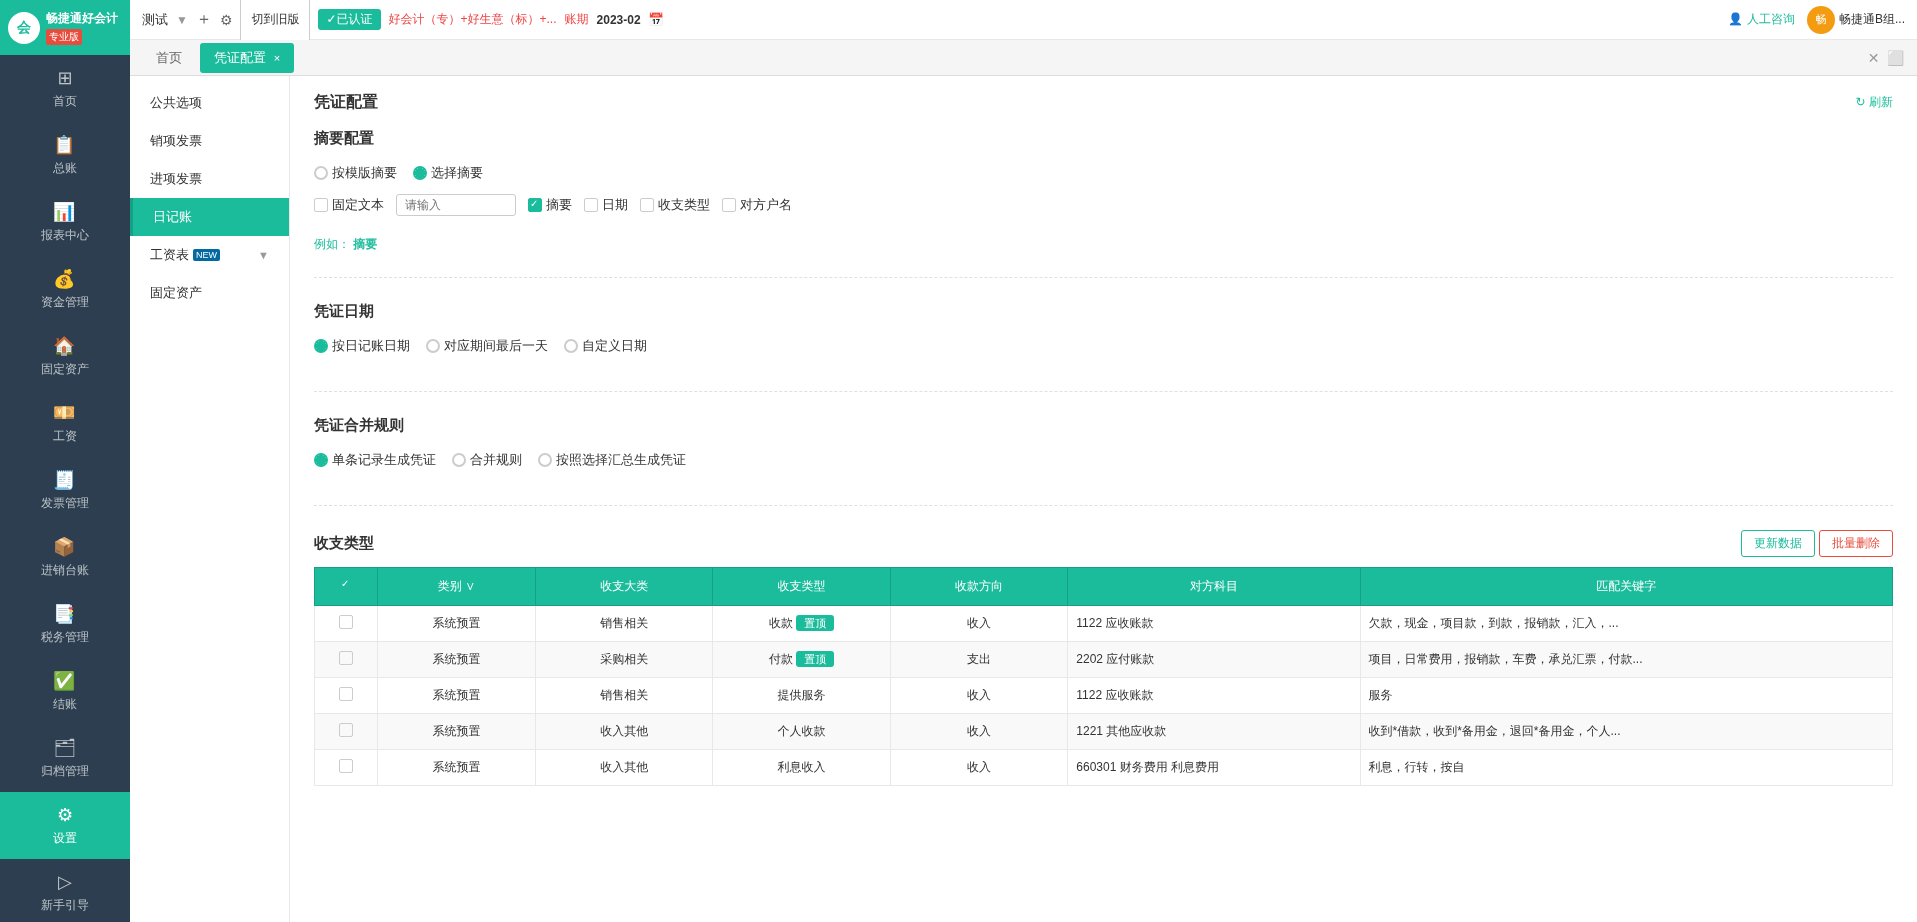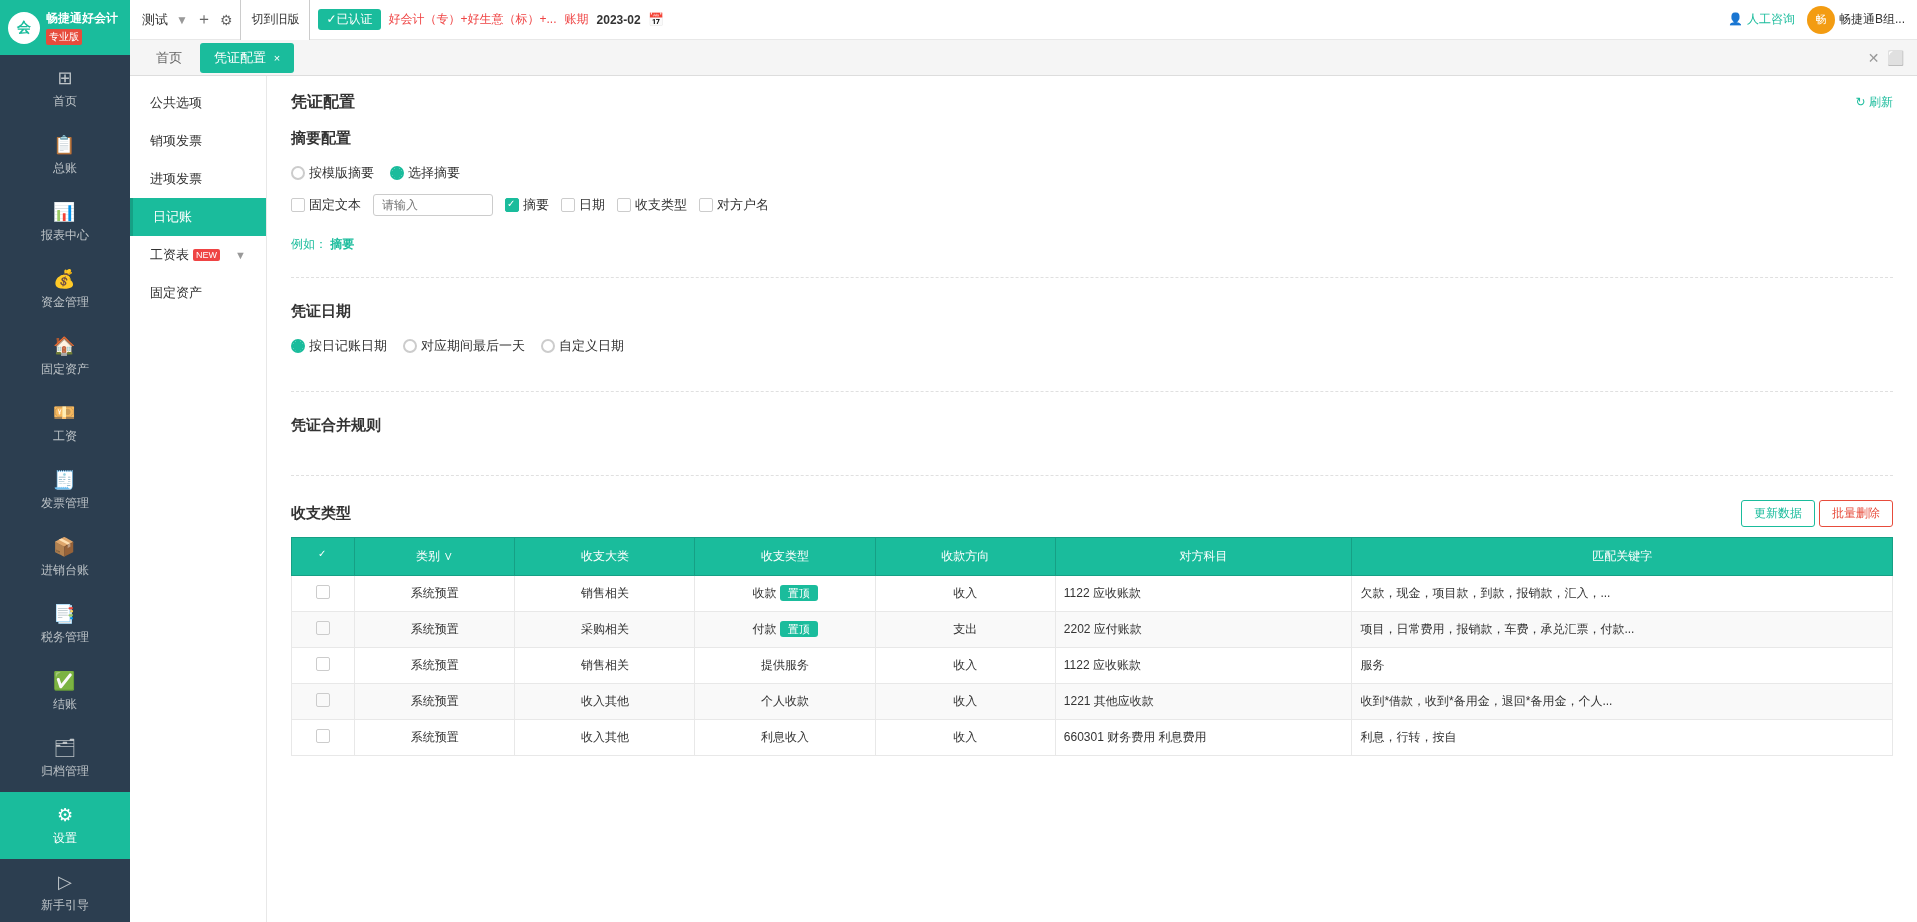--- a/index.html
+++ b/index.html
@@ -34,24 +34,24 @@
     .tabbar { background: #f5f5f5; height: 36px; display: flex; align-items: center; padding: 0 12px; gap: 4px; border-bottom: 1px solid #ddd; }
     .tab { padding: 6px 14px; font-size: 13px; cursor: pointer; color: #666; background: transparent; border-radius: 3px 3px 0 0; }
     .tab.active { background: #1abc9c; color: #fff; border-radius: 3px; }
     .tab-close { margin-left: 4px; color: #fff; font-size: 11px; cursor: pointer; }
     .tab-x-btn { margin-left: auto; display: flex; gap: 8px; color: #999; font-size: 14px; cursor: pointer; }
 
     
     .content-area { flex: 1; display: flex; overflow: hidden; background: #f0f2f5; }
 
     
-    .left-panel { width: 137px; background: #fff; border-right: 1px solid #e8e8e8; padding-top: 8px; }
+    .left-panel { width: 160px; background: #fff; border-right: 1px solid #e8e8e8; padding-top: 8px; }
     .left-panel-item { padding: 10px 20px; font-size: 13px; color: #333; cursor: pointer; display: flex; align-items: center; gap: 4px; }
     .left-panel-item.active { background: #1abc9c; color: #fff; border-left: 3px solid #16a085; }
-    .new-badge { background: #ef4444; color: #fff; font-size: 9px; padding: 1px 3px; border-radius: 2px; }
+    .new-badge { background: #0369a1; color: #fff; font-size: 9px; padding: 1px 3px; border-radius: 2px; }
     .expand-arrow { margin-left: auto; color: #999; font-size: 11px; }
 
     
     .main-content { flex: 1; padding: 16px 24px; overflow-y: auto; background: #fff; }
     .page-title { font-size: 16px; font-weight: bold; color: #333; margin-bottom: 16px; }
 
     .section { margin-bottom: 24px; border-bottom: 1px dashed #e0e0e0; padding-bottom: 24px; }
     .section-title { font-size: 15px; font-weight: bold; color: #333; margin-bottom: 16px; }
 
     
@@ -277,20 +277,34 @@
           </label>
           <label class="radio-item">
             <span class="radio-circle"></span>
             <span>自定义日期</span>
           </label>
         </div>
       </div>
 
       <div class="section">
         <div class="section-title">凭证合并规则</div>
+        <div class="radio-group">
+          <label class="radio-item">
+            <span class="radio-circle selected"></span>
+            <span>单条记录生成凭证</span>
+          </label>
+          <label class="radio-item">
+            <span class="radio-circle"></span>
+            <span>合并规则</span>
+          </label>
+          <label class="radio-item">
+            <span class="radio-circle"></span>
+            <span>按照选择汇总生成凭证</span>
+          </label>
+        </div>
       </div>
 
       <div>
         <div style="display:flex;align-items:center;justify-content:space-between;margin-bottom:10px;">
           <div class="section-title" style="margin-bottom:0;">收支类型</div>
           <div style="display:flex;gap:4px;">
             <button class="btn-update">更新数据</button>
             <button class="btn-delete">批量删除</button>
           </div>
         </div>

